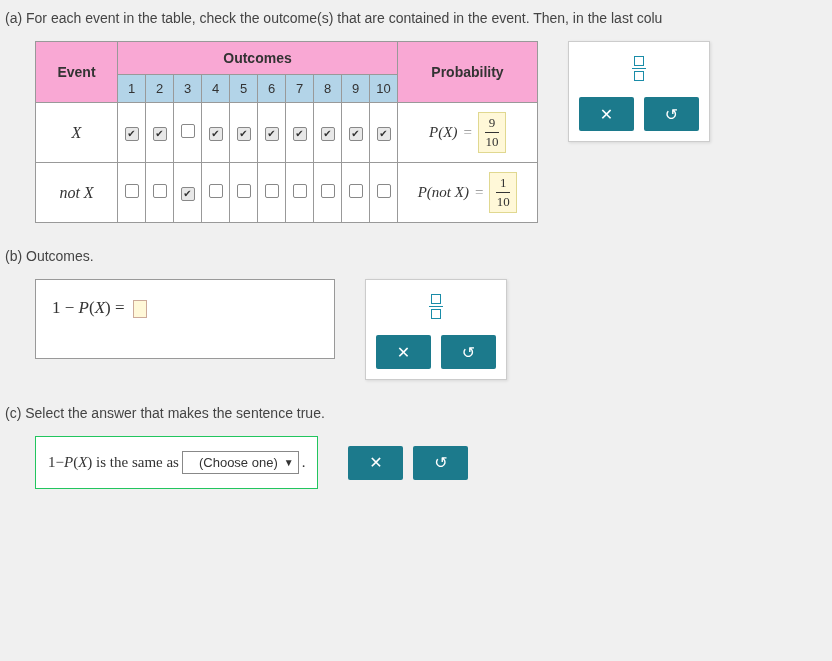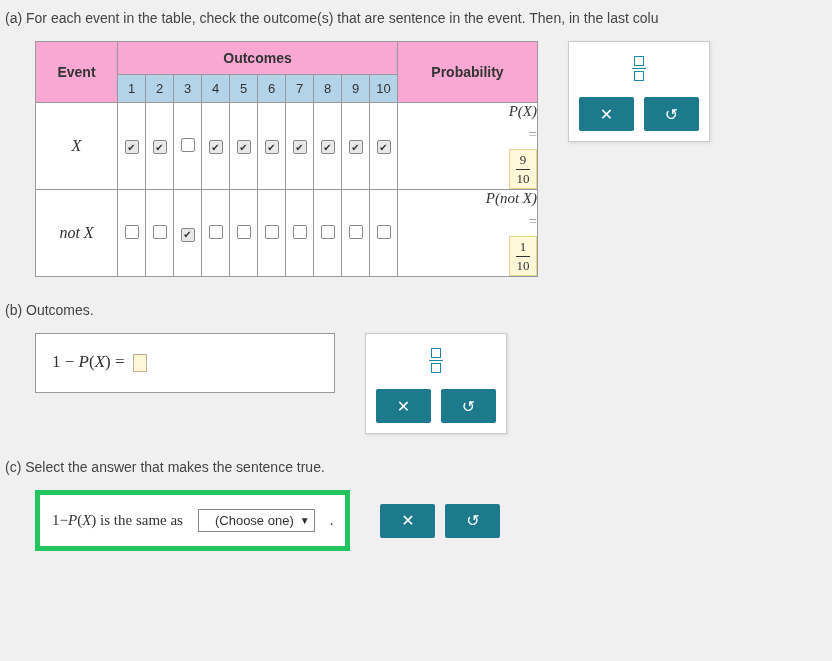--- a/index.html
+++ b/index.html
@@ -26,21 +26,21 @@
 .num-header { font-weight: normal; padding: 6px 0; font-size: 13px; background: #b3d4e8; }
 .data-row td { height: 60px; vertical-align: middle; }
 .event-name { font-style: italic; font-family: 'Times New Roman', serif; font-size: 16px; }
 .checkbox {
   width: 14px; height: 14px; border: 1px solid #888;
   display: inline-flex; align-items: center; justify-content: center;
   font-size: 11px; background: white; cursor: pointer; border-radius: 2px;
 }
 .checkbox.checked { background: #e8e8e8; }
 .checkbox.checked::after { content: "✔"; color: #333; font-size: 10px; }
-.prob-expr { font-family: 'Times New Roman', serif; font-size: 15px; display: flex; align-items: flex-end; justify-content: center; gap: 6px; flex-direction: column; }
+.prob-expr { font-family: 'Times New Roman', serif; font-size: 15px; display: flex; align-items: center; justify-content: center; gap: 6px; }
 .prob-expr .equals { color: #888; }
 .frac-input {
   display: inline-flex; flex-direction: column; align-items: center;
   background: #fff8d8; padding: 2px 6px; border: 1px solid #e0d890;
 }
 .frac-input .num, .frac-input .den { font-size: 13px; line-height: 1.2; min-width: 14px; text-align: center; }
 .frac-input .line { width: 100%; height: 1px; background: #333; margin: 1px 0; }
 
 .tool-panel {
   background: white; border: 1px solid #ccc; padding: 10px;
@@ -57,46 +57,46 @@
 .teal-btn {
   background: #1c7a8c; color: white; border: none;
   width: 55px; height: 34px; font-size: 16px;
   display: flex; align-items: center; justify-content: center;
   cursor: pointer; border-radius: 2px;
 }
 
 .part-b-wrap { display: flex; gap: 30px; align-items: flex-start; margin-left: 30px; }
 .expr-box {
   border: 1px solid #999; background: white; padding: 18px 16px;
-  width: 300px; height: 60px; font-family: 'Times New Roman', serif; font-size: 17px;
+  width: 300px; height: 80px; font-family: 'Times New Roman', serif; font-size: 17px;
   display: flex; align-items: flex-start;
 }
 .answer-slot {
   display: inline-block; width: 14px; height: 18px;
   background: #fff8d8; border: 1px solid #ca9; vertical-align: middle; margin-left: 4px;
 }
 
 .part-c-wrap { display: flex; gap: 30px; align-items: center; margin-left: 30px; }
 .sentence-box {
-  border: 5px solid #22c55e; background: white; padding: 14px 12px;
+  border: 1px solid #22c55e; background: white; padding: 14px 12px;
   font-family: 'Times New Roman', serif; font-size: 15px;
-  display: flex; align-items: center; gap: 15px;
+  display: flex; align-items: center; gap: 3px;
 }
 .dropdown {
   border: 1px solid #888; padding: 3px 20px 3px 16px;
   font-family: Arial, sans-serif; font-size: 13px;
   position: relative; background: white; cursor: pointer;
 }
 .dropdown .arrow { position: absolute; right: 4px; top: 5px; font-size: 10px; }
 </style>
 </head>
 <body>
 
 <div class="part">
-  <div class="part-label">(a)  For each event in the table, check the outcome(s) that are sentence in the event. Then, in the last colu</div>
+  <div class="part-label">(a)  For each event in the table, check the outcome(s) that are contained in the event. Then, in the last colu</div>
   <div class="table-row">
     <table>
       <tbody>
           <tr>
         <th rowspan="2" class="event-col">Event</th>
         <th colspan="10" class="header-outcomes">Outcomes</th>
         <th rowspan="2" class="prob-col">Probability</th>
       </tr>
       <tr>
         <th class="num-header outcome-col">1</th>

